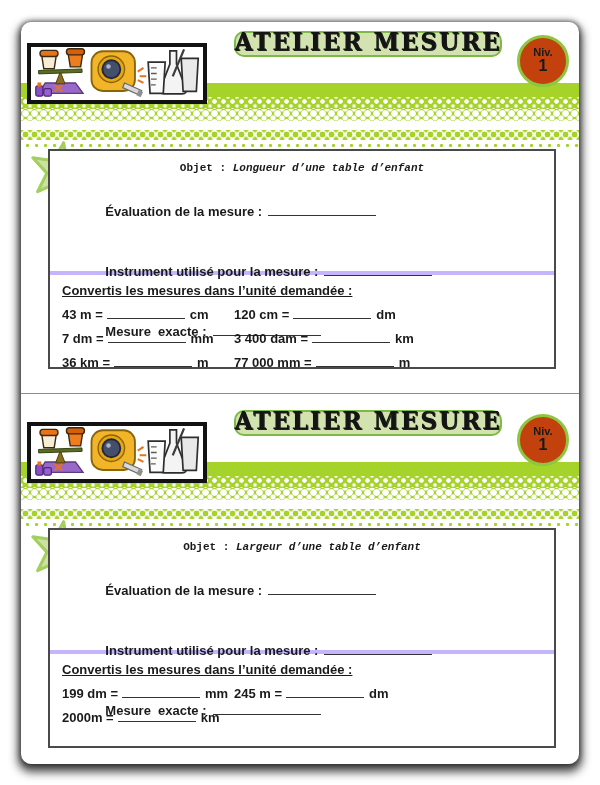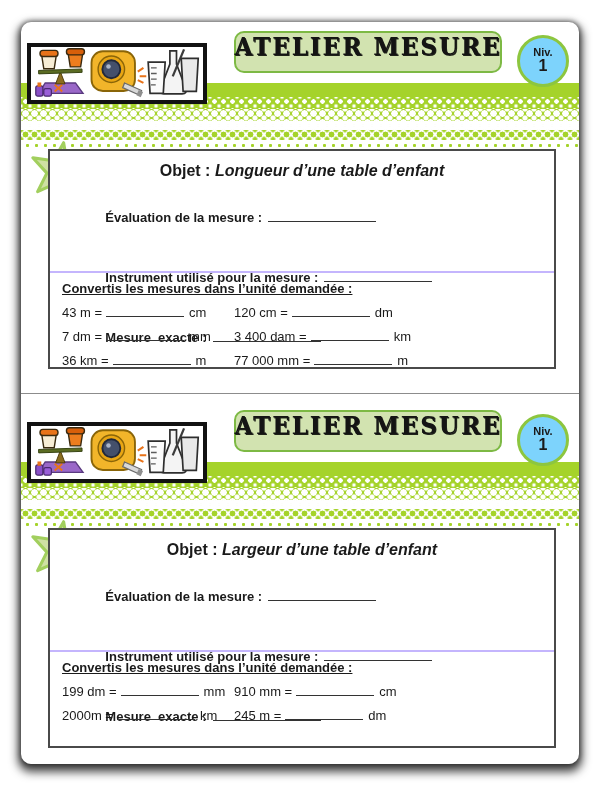--- a/index.html
+++ b/index.html
@@ -7,28 +7,28 @@
           font-family:"Liberation Sans",sans-serif;color:#1a1a1a;}
   .page{position:absolute;left:21px;top:22px;width:558px;height:742px;background:#fff;
         border-radius:10px;
         box-shadow:0 5px 10px 3px rgba(0,0,0,.72), 0 0 5px 1px rgba(0,0,0,.45);}
   .ws-section{position:absolute;left:0;width:558px;height:372px;}
 
   
   .clipart{position:absolute;left:6px;top:21px;width:180px;height:61px;background:#fff;
            border:4px solid #121212;box-sizing:border-box;display:flex;align-items:center;justify-content:center;}
   
-  .title-box{position:absolute;left:213px;top:9px;width:268px;height:42px;background:#d2e3b0;
+  .title-box{position:absolute;left:213px;top:9px;width:268px;height:26px;background:#d2e3b0;
              border:2px solid #7db944;border-radius:10px;box-sizing:border-box;
-             display:flex;align-items:flex-start;justify-content:center;}
+             display:flex;align-items:flex-end;justify-content:center;}
   .title-text{font-family:"DejaVu Serif",serif;font-weight:bold;font-size:23px;letter-spacing:2px;
               color:#141414;text-shadow:1px 1px 0 rgba(0,0,0,.85);transform:scaleY(1.04);white-space:nowrap;}
   
   .niv{position:absolute;left:496px;top:13px;width:52px;height:52px;border-radius:50%;
-       background:#7dd3fc;border:3px solid #8dc63f;box-sizing:border-box;
+       background:#c2410c;border:3px solid #8dc63f;box-sizing:border-box;
        display:flex;flex-direction:column;align-items:center;justify-content:center;line-height:1.05;}
   .niv-label{font-weight:bold;font-size:11px;}
   .niv-value{font-weight:bold;font-size:16px;}
 
   
   .band{position:absolute;left:0;top:61px;width:558px;height:66px;}
   .band .s{width:100%;}
   .g{background-color:#a5d32a;}
   .s1{height:14px;}
   .s2{height:12px;background-image:
@@ -54,30 +54,30 @@
 
   
   .star{position:absolute;left:7px;top:114px;width:62px;height:66px;transform:rotate(10deg);}
   .star svg{display:block;width:62px;height:66px;}
   .star-num{position:absolute;left:22px;top:12px;font-weight:bold;font-size:21px;color:#111;}
 
   
   .form-box{position:absolute;left:27px;top:127px;width:508px;height:220px;background:#fff;
             border:2px solid #4a4a4a;box-sizing:border-box;}
   .form-top{height:120px;padding:0 12px;box-sizing:border-box;}
-  .objet-line{padding-top:11px;text-align:center;font-size:16px;}
+  .objet-line{padding-top:11px;text-align:center;font-size:11px;font-family:Liberation Mono, monospace;}
   .objet-label{font-weight:bold;}
   .objet-value{font-weight:bold;font-style:italic;}
   .field-row{margin-top:15px;font-weight:bold;font-size:13px;white-space:pre-wrap;}
   .blank{display:inline-block;border-bottom:1.6px solid #333;height:11px;vertical-align:baseline;}
   .field-blank{width:108px;margin-left:6px;}
-  .convert{border-top:2px solid #c4b5fd;padding:8px 12px 0;box-sizing:border-box;height:88px;}
+  .convert{border-top:4px solid #c4b5fd;padding:8px 12px 0;box-sizing:border-box;height:88px;}
   .convert-title{font-weight:bold;font-size:13px;text-decoration:underline;}
   .conv-grid{display:grid;grid-template-columns:172px auto;column-gap:0;}
-  .conv-row{margin-top:9px;font-weight:normal;font-size:13px;white-space:nowrap;}
+  .conv-row{margin-top:9px;font-weight:bold;font-size:13px;white-space:nowrap;}
   .conv-blank{width:78px;margin:0 5px 0 4px;}
 
   .section-divider{position:absolute;left:0;right:0;top:371px;border-top:1px solid #8c8c8c;}
 </style>
 </head>
 <body>
 
 <div class="canvas">
   <div class="page">
 
@@ -273,23 +273,20 @@
             <div>
               <div class="conv-row">
                 <span>199 dm =</span><span class="blank conv-blank"></span><span>mm</span>
               </div>
               <div class="conv-row">
                 <span>2000m =</span><span class="blank conv-blank"></span><span>km</span>
               </div>
             </div>
             <div>
               <div class="conv-row">
-                <span>910 mm =</span><span class="blank conv-blank"></span><span>cm</span>
-              </div>
-              <div class="conv-row">
                 <span>245 m =</span><span class="blank conv-blank"></span><span>dm</span>
               </div>
             </div>
           </div>
         </div>
       </div>
     </section>
 
   </div>
 </div>

